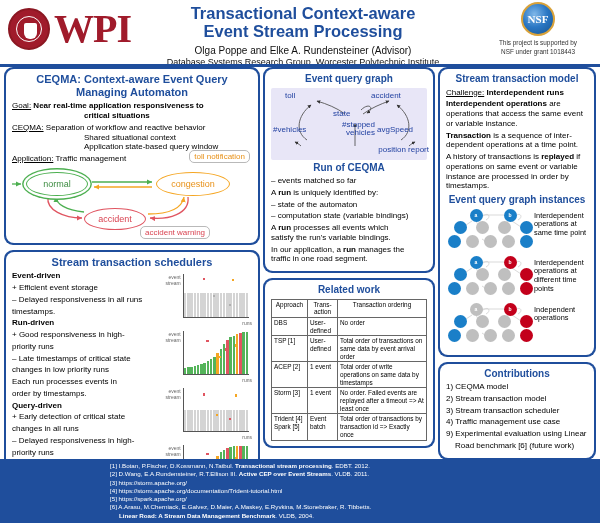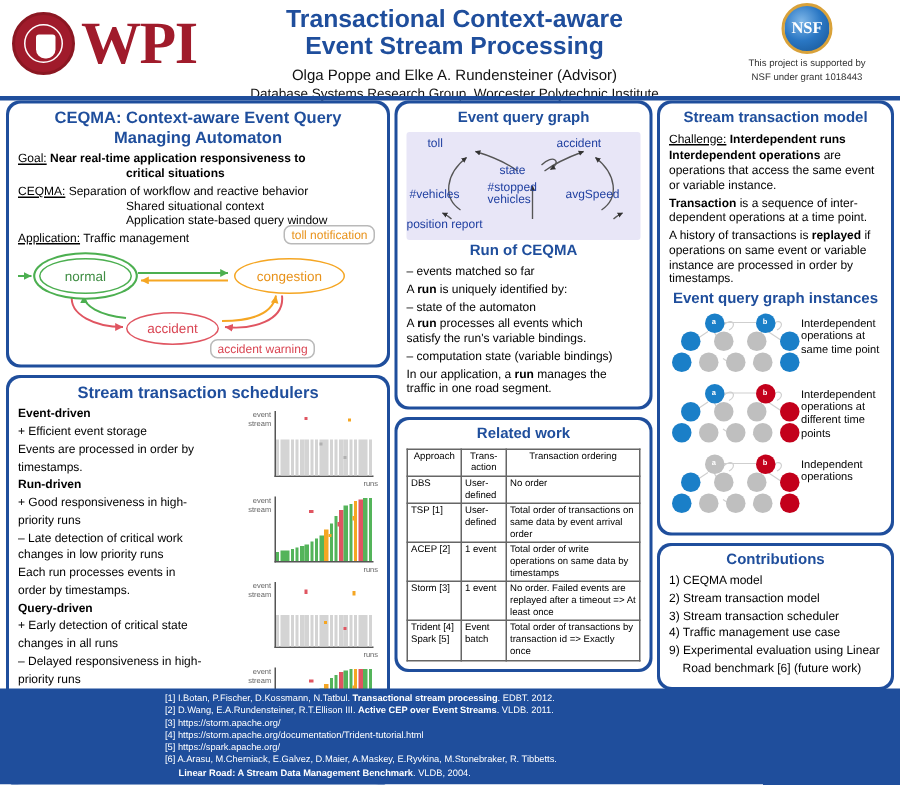--- a/index.html
+++ b/index.html
@@ -77,21 +77,21 @@
   .mini .xlab { position:absolute; right:0; bottom:-1px; font-size:5px; color:#666; }
   .mini .plot { position:absolute; left:24px; top:1px; width:66px; height:44px;
         border-left:1px solid #555; border-bottom:1px solid #555; }
   .bars { position:absolute; left:0; bottom:0; width:100%; height:100%;
         display:flex; align-items:flex-end; gap:0px; }
   .bar { flex:1 1 auto; }
   .mk { position:absolute; width:2.5px; height:2.5px; }
 
   
   .eqg { background:#e8e6f7; border-radius:2px; height:72px; position:relative; margin:1px 0 2px 0; }
-  .eqg .nd { position:absolute; color:#1F3FA0; font-size:8px; text-align:left; line-height:1.1; }
+  .eqg .nd { position:absolute; color:#1F3FA0; font-size:8px; text-align:right; line-height:1.1; }
 
   
   table.rw { width:100%; border-collapse:collapse; font-size:6.4px; }
   table.rw th, table.rw td { border:0.7px solid #666; padding:1px 2px; vertical-align:top;
         line-height:1.2; }
   table.rw th { font-weight:normal; text-align:center; }
   table.rw td.c2 { width:30px; }
   table.rw td.c1 { width:36px; }
 
   
@@ -195,26 +195,26 @@
         </div>
       </div>
 
       <div class="card">
         <div class="card-in">
           <h2>Stream transaction schedulers</h2>
           <div class="sched-row">
             <div class="sched-txt body-txt">
               <p class="b">Event-driven</p>
               <p>+ Efficient event storage</p>
-              <p>Events are processed in order by</p>
+              <p>– Delayed responsiveness in all runs</p>
               <p>timestamps.</p>
               <p class="b">Run-driven</p>
               <p>+ Good responsiveness in high-</p>
               <p>priority runs</p>
-              <p>– Late detection of critical work</p>
+              <p>– Late timestamps of critical state</p>
               <p>changes in low priority runs</p>
               <p>Each run processes events in</p>
               <p>order by timestamps.</p>
               <p class="b">Query-driven</p>
               <p>+ Early detection of critical state</p>
               <p>changes in all runs</p>
               <p>– Delayed responsiveness in high-</p>
               <p>priority runs</p>
               <p class="b">Hybrid run &amp; query-driven</p>
               <p>+ Good responsiveness in high-</p>
@@ -386,22 +386,22 @@
             <div class="nd" style="left:2px; top:38px;">#vehicles</div>
             <div class="nd" style="left:54px; top:33px; width:50px;">#stopped vehicles</div>
             <div class="nd" style="left:106px; top:38px;">avgSpeed</div>
             <div class="nd" style="left:0px; top:58px; width:158px;">position report</div>
           </div>
           <h2 style="margin-top:2px">Run of CEQMA</h2>
           <div class="body-txt">
             <p>– events matched so far</p>
             <p>A <span class="b">run</span> is uniquely identified by:</p>
             <p>– state of the automaton</p>
+            <p>– computation state (variable bindings)</p>
             <p style="margin-top:2px">A <span class="b">run</span> processes all events which<br>satisfy the run's variable bindings.</p>
-            <p>– computation state (variable bindings)</p>
             <p style="margin-top:2px">In our application, a <span class="b">run</span> manages the<br>traffic in one road segment.</p>
           </div>
         </div>
       </div>
 
       <div class="card small">
         <div class="card-in">
           <h2>Related work</h2>
           <table class="rw">
             <thead>

